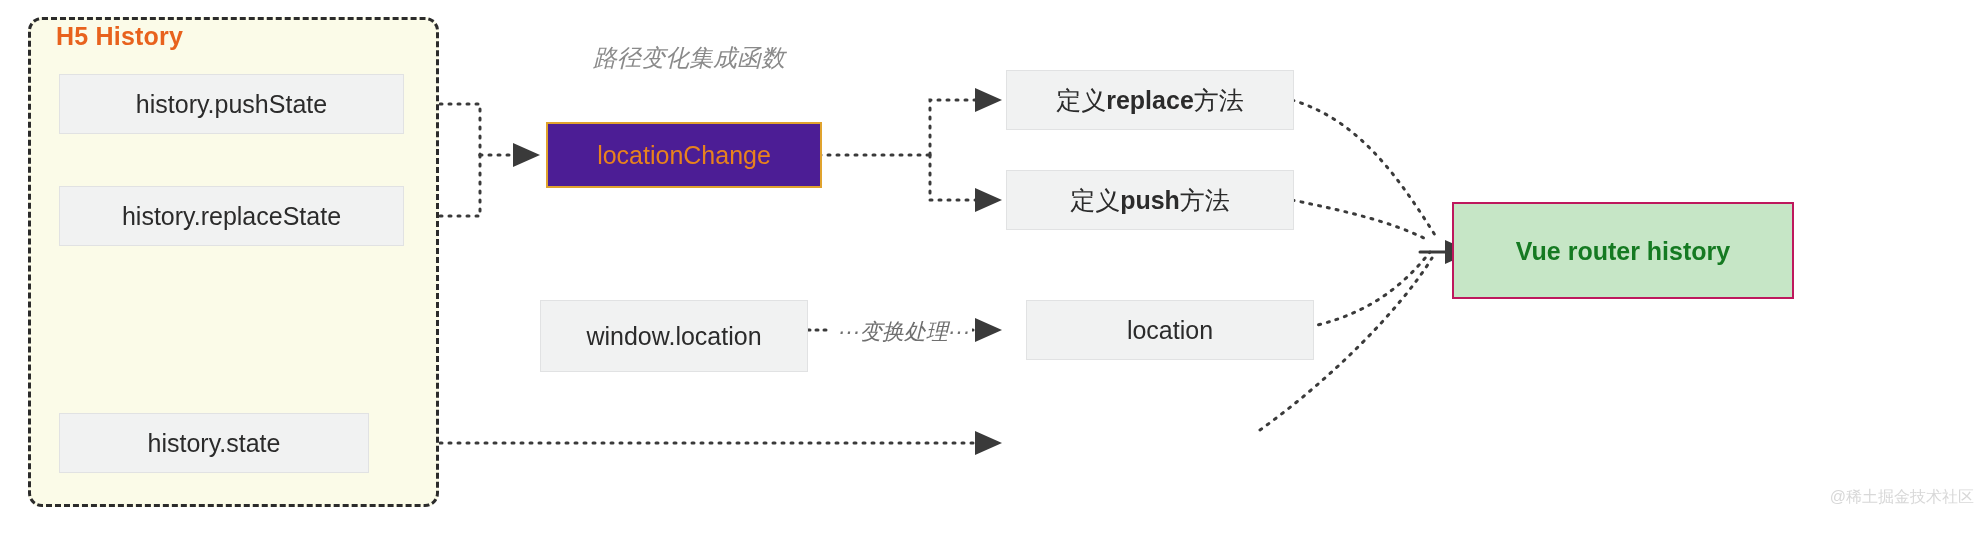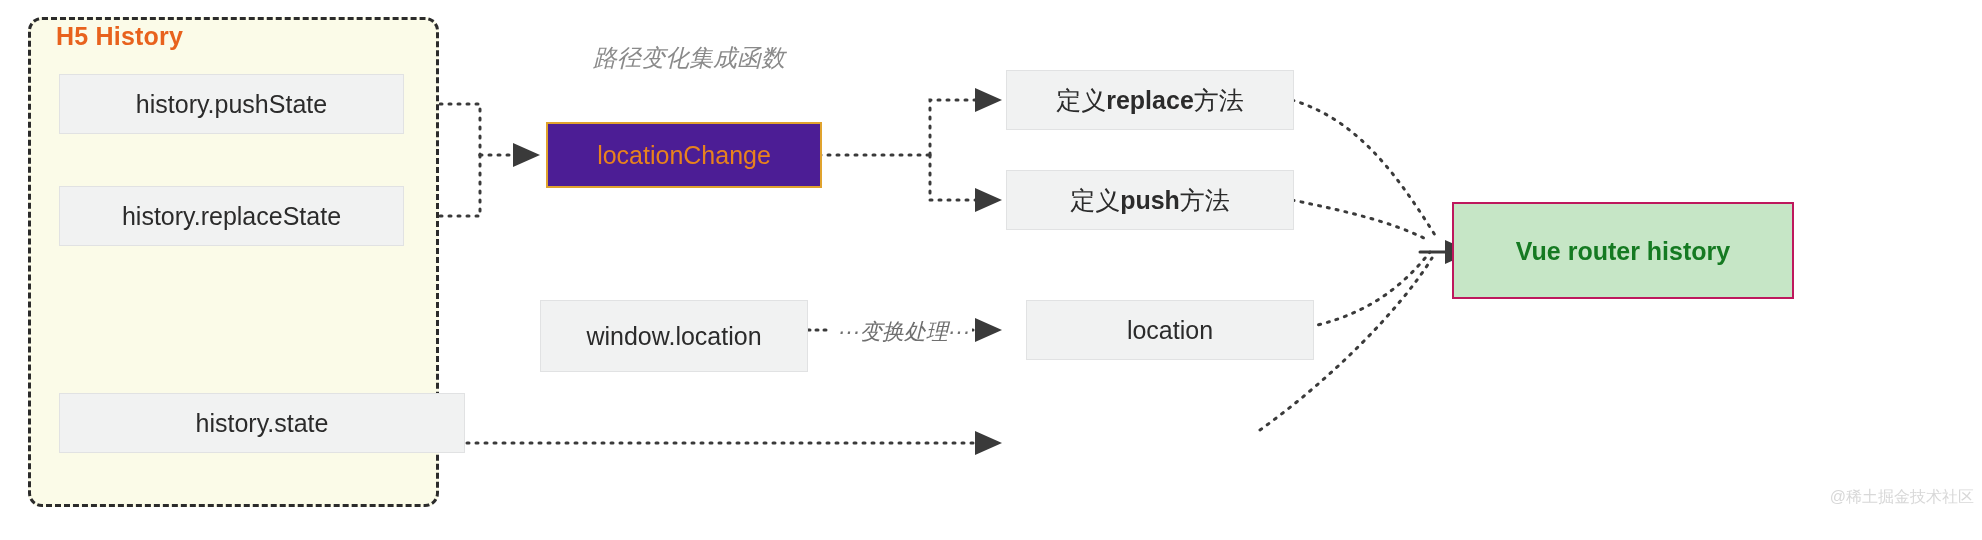--- a/index.html
+++ b/index.html
@@ -156,21 +156,21 @@
   <div class="group-title">H5 History</div>
 
   <div class="node" style="left:59px; top:74px; width:345px; height:60px;">
     <span>history.pushState</span>
   </div>
 
   <div class="node" style="left:59px; top:186px; width:345px; height:60px;">
     <span>history.replaceState</span>
   </div>
 
-  <div class="node" style="left:59px; top:393px; width:406px; height:60px;">
+  <div class="node" style="left:59px; top:413px; width:310px; height:60px;">
     <span>history.state</span>
   </div>
 
   <div class="node orange" style="left:546px; top:122px; width:276px; height:66px;">
     <span>locationChange</span>
   </div>
 
   <div class="edge-label" style="left:581px; top:42px;">路径变化集成函数</div>
 
   <div class="node" style="left:1006px; top:70px; width:288px; height:60px;">

